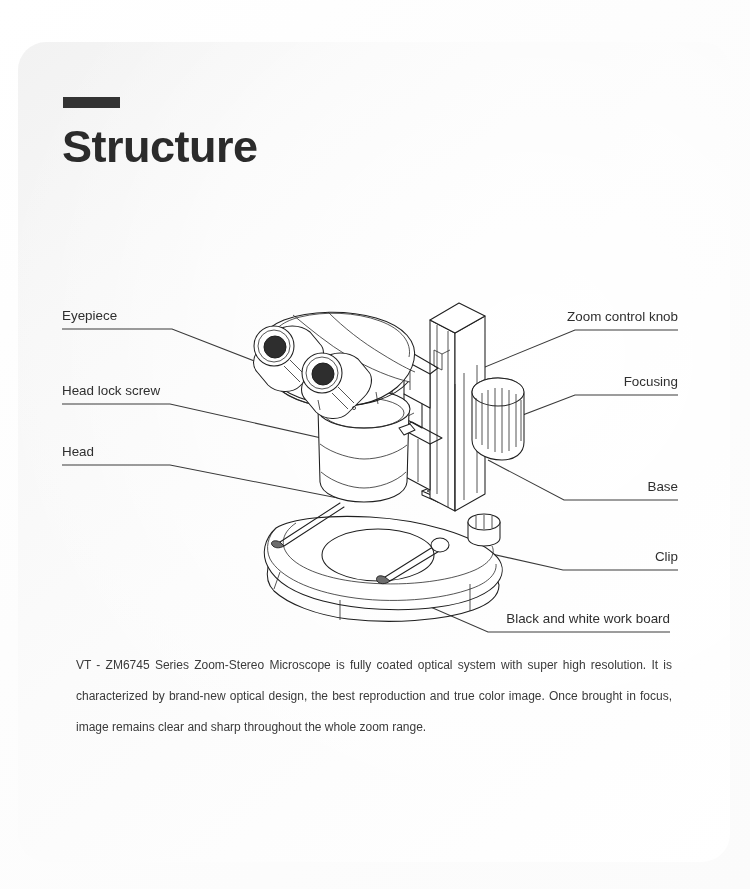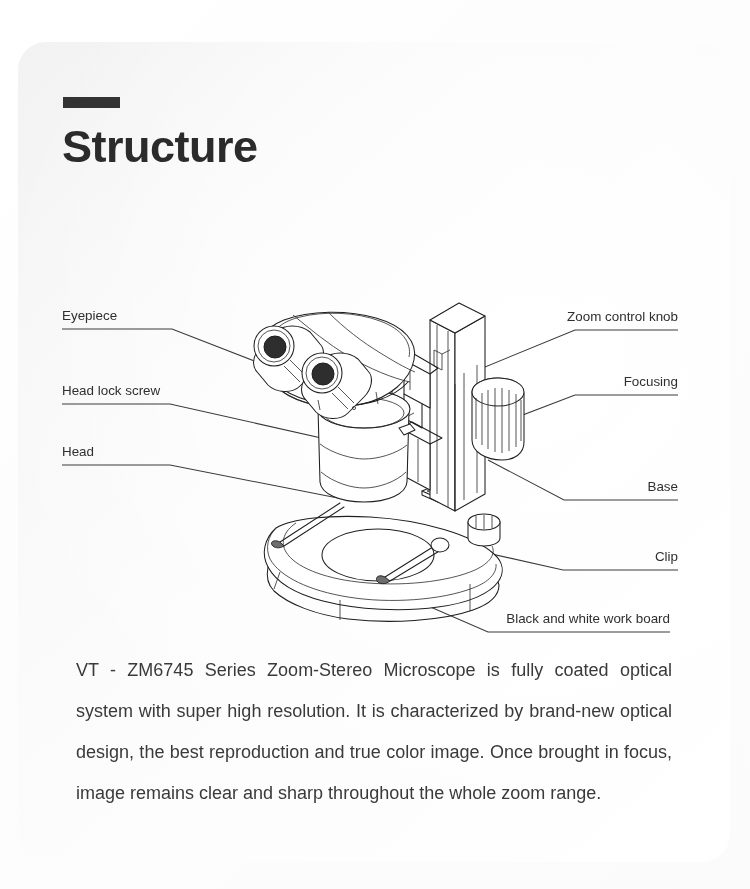--- a/index.html
+++ b/index.html
@@ -51,22 +51,22 @@
   .diagram-wrap{
     position:absolute;
     left:0;top:190px;
     width:712px;height:420px;text-align:center;
   }
   .diagram-wrap svg{display:block;}
   .body-copy{
     position:absolute;
     left:58px;top:608px;
     width:596px;
-    font-size:18px;
-    line-height:41px;
+    font-size:12px;
+    line-height:31px;
     color:#3a3a3a;
     text-align:justify;
   }
   .lbl{
     font-family:"Liberation Sans", sans-serif;
     font-size:13.4px;
     fill:#2f2f2f;
   }
   .lbl-r{text-anchor:end;}
   .leader{

